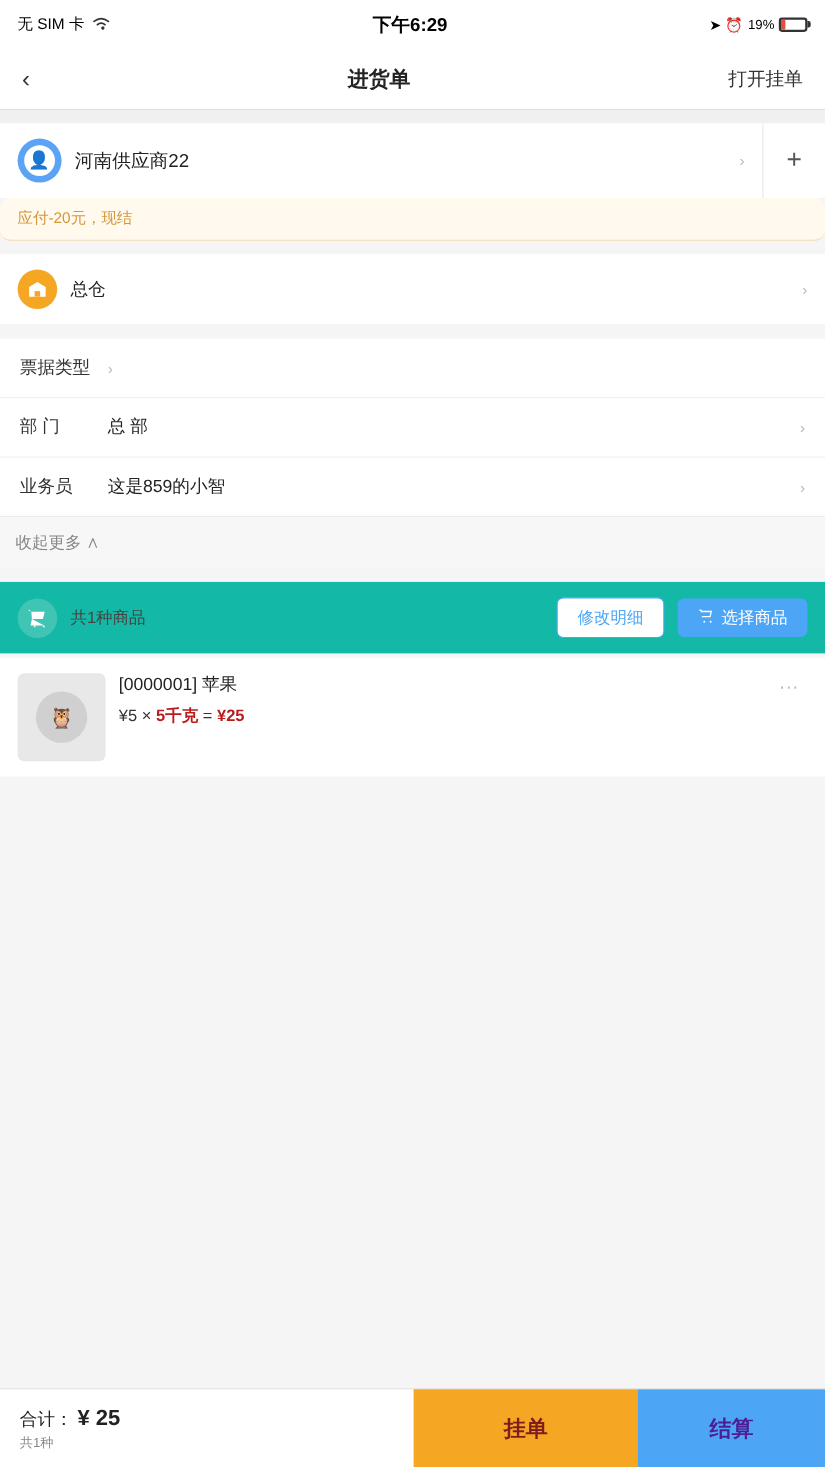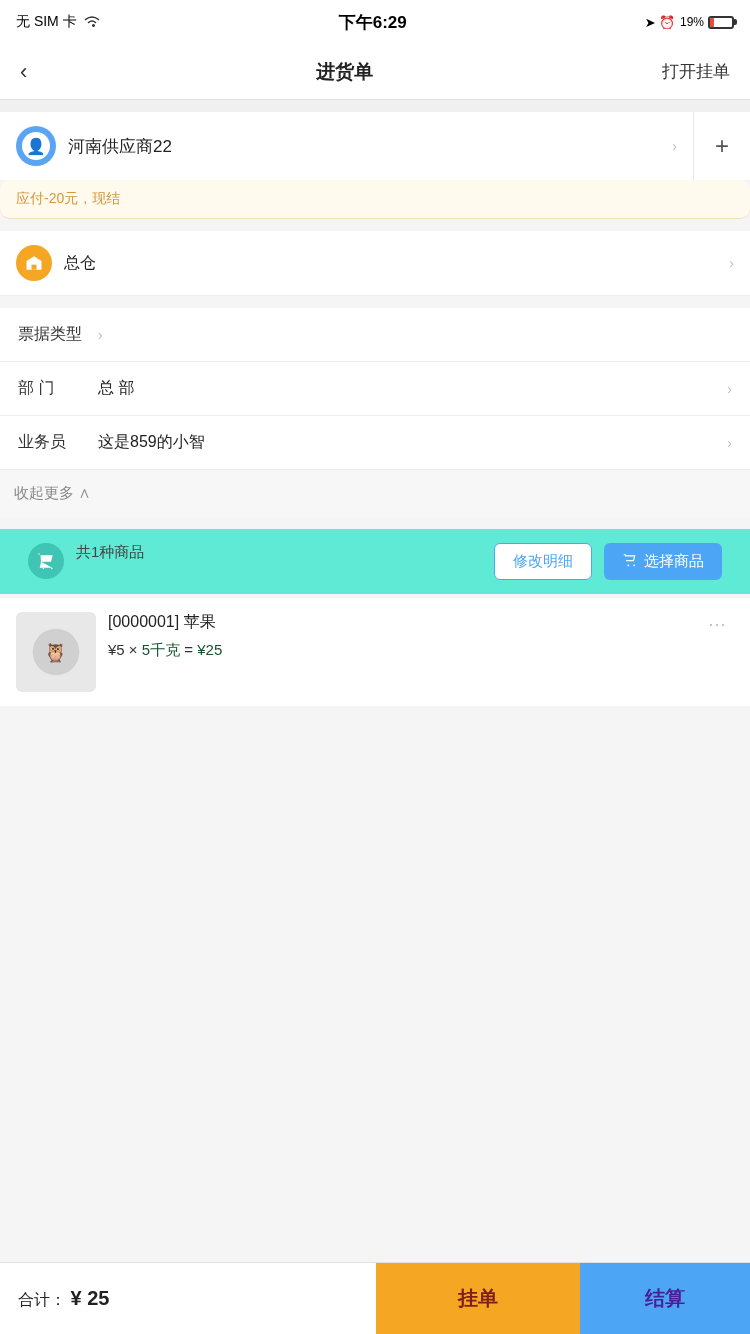--- a/index.html
+++ b/index.html
@@ -201,24 +201,25 @@
       background: #f7f7f7;
       padding: 14px;
       font-size: 15px;
       color: #888;
       cursor: pointer;
       border-top: 1px solid #ebebeb;
     }
 
     
     .product-header {
-      background: #5eead4;
+      background: #14b8a6;
       margin-top: 12px;
       display: flex;
-      padding: 14px 28px;
+      align-items: center;
+      padding: 14px 16px;
       gap: 12px;
     }
     .product-count-icon {
       width: 36px; height: 36px;
       border-radius: 50%;
       background: #40c5b5;
       display: flex; align-items: center; justify-content: center;
       flex-shrink: 0;
     }
     .product-count-text {
@@ -267,21 +268,21 @@
     .product-info { flex: 1; }
     .product-title {
       font-size: 16px;
       color: #222;
       margin-bottom: 8px;
     }
     .product-price {
       font-size: 15px;
       color: #333;
     }
-    .price-blue { color: #14532d; }
+    .price-blue { color: #b91c1c; font-weight: bold; }
     .product-more {
       color: #bbb;
       font-size: 18px;
       cursor: pointer;
       padding: 2px 8px;
     }
 
     
     .bottom-bar {
       position: fixed;
@@ -469,16 +470,17 @@
   </div>
 
 </div>
 
 <div class="bottom-bar">
   <div class="bottom-total">
     <div class="total-main">
       <span>合计：</span>
       <span style="font-size:20px;font-weight:700;">¥ 25</span>
     </div>
+    <div class="total-sub">共1种</div>
   </div>
   <div class="btn-hang">挂单</div>
   <div class="btn-checkout">结算</div>
 </div>
 
 </body></html>

